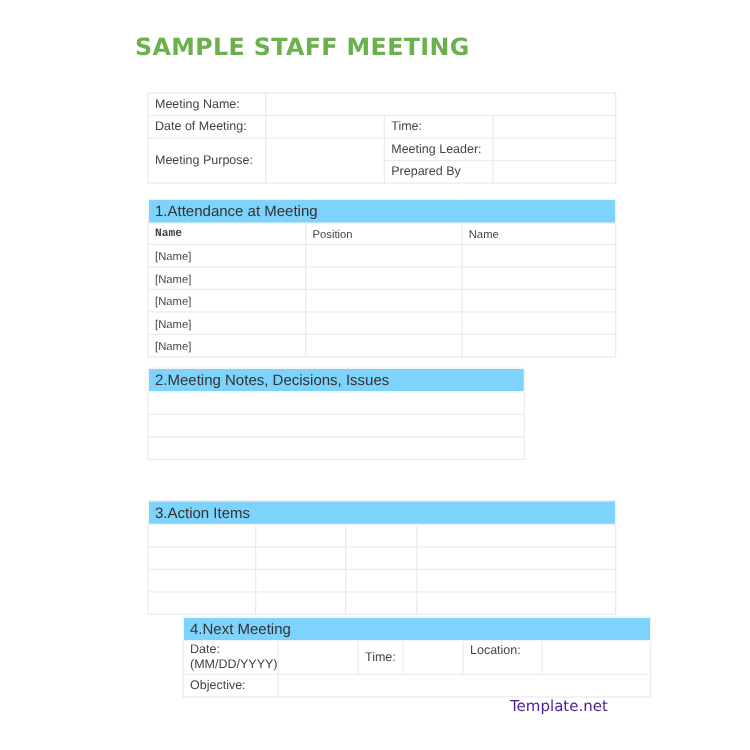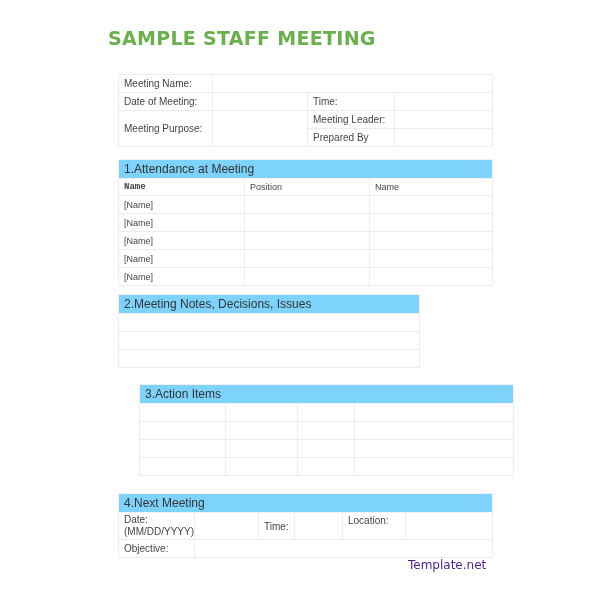--- a/index.html
+++ b/index.html
@@ -106,21 +106,21 @@
       </tr>
   <tr>
         <td></td>
       </tr>
   <tr>
         <td></td>
       </tr>
 </tbody>
   </table>
 
-<table style="top:384px;margin-left:21px;">
+<table style="top:400px;">
   <colgroup>
       <col style="width:86px">
       <col style="width:72px">
       <col style="width:57px">
       <col style="width:159px">
     </colgroup>
   <tbody>
       <tr class="sec-head">
         <td colspan="4">3.Action Items</td>
       </tr>
@@ -144,21 +144,21 @@
       </tr>
   <tr>
         <td></td>
         <td></td>
         <td></td>
         <td></td>
       </tr>
 </tbody>
   </table>
 
-<table style="top:493px;">
+<table style="top:493px;margin-left:28px;">
   <colgroup>
       <col style="width:76px">
       <col style="width:64px">
       <col style="width:36px">
       <col style="width:48px">
       <col style="width:63px">
       <col style="width:87px">
     </colgroup>
   <tbody>
       <tr class="sec-head">

